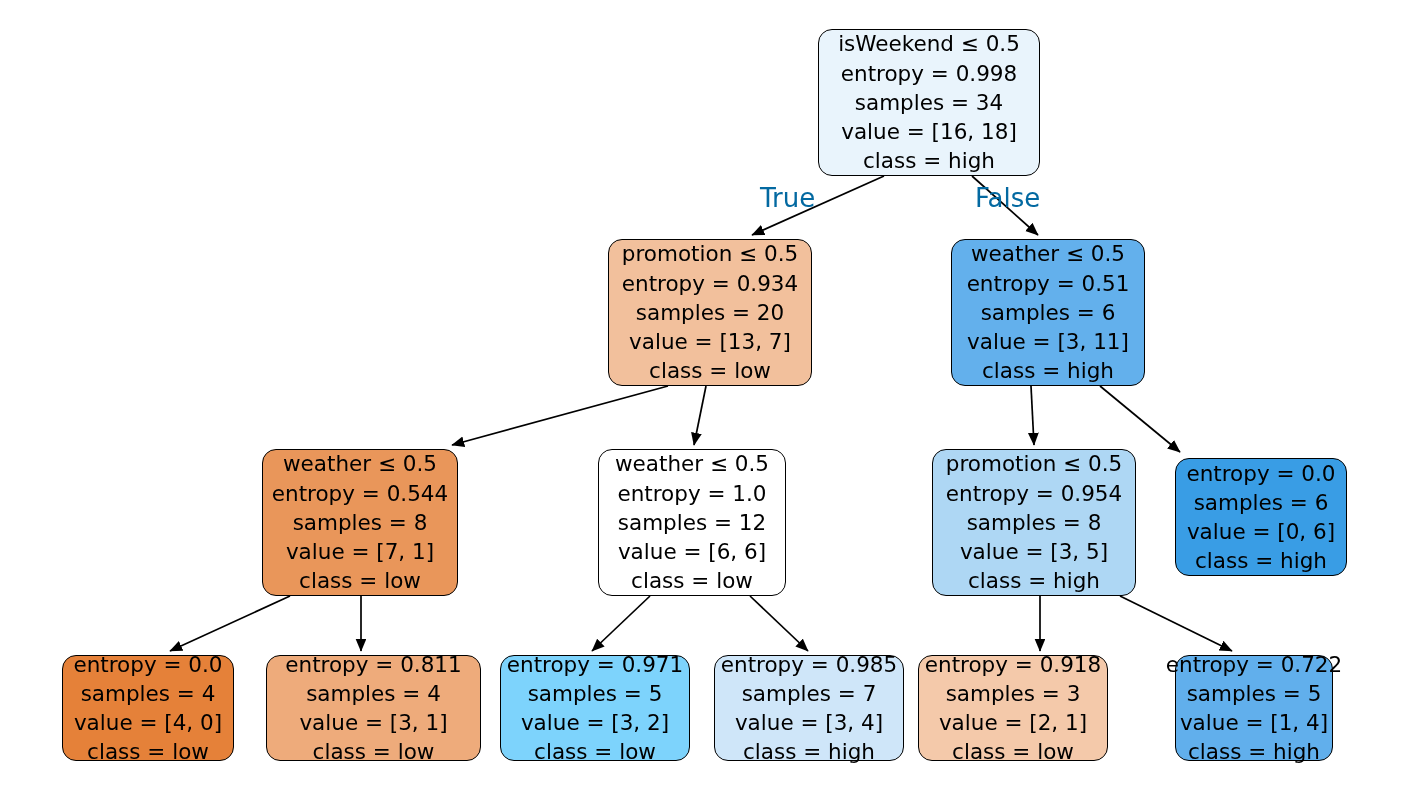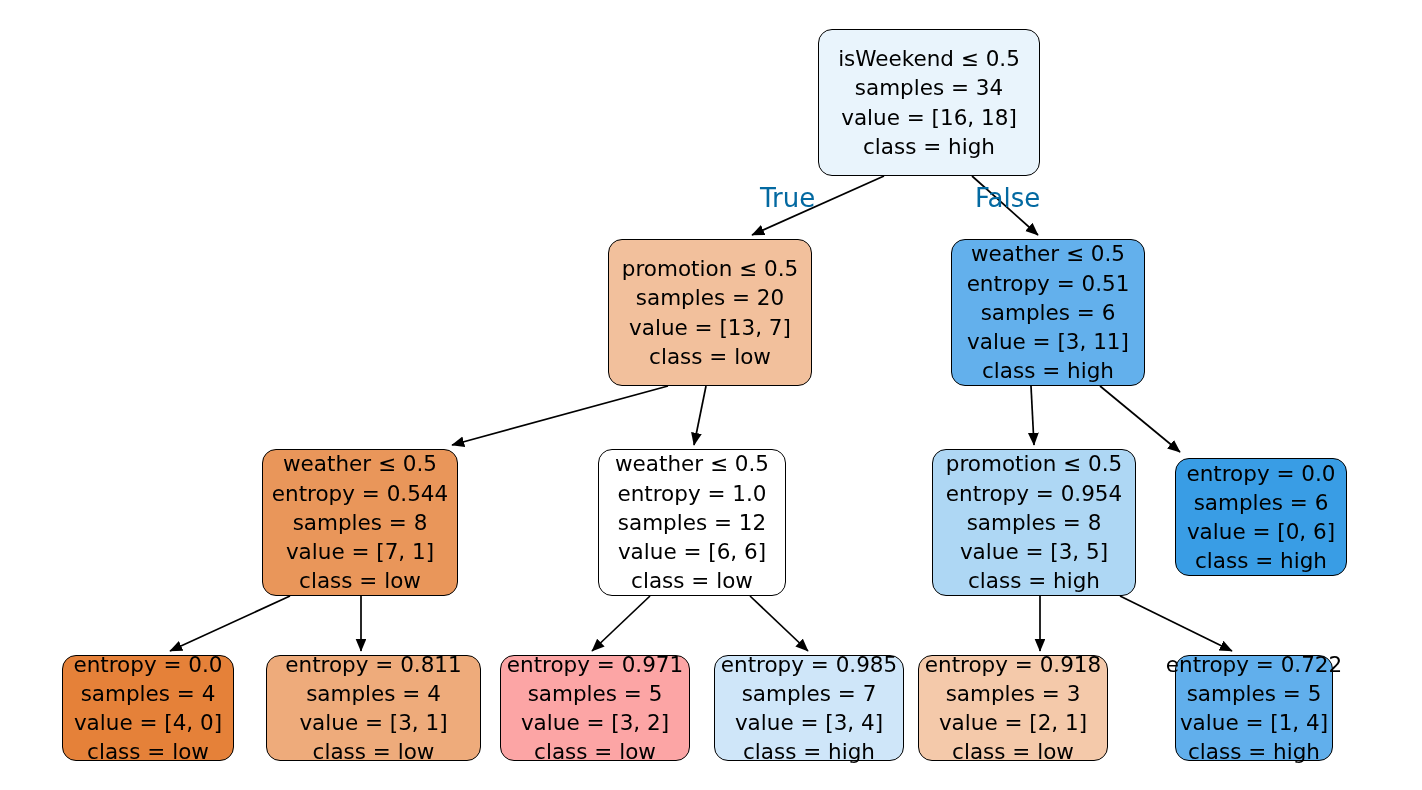--- a/index.html
+++ b/index.html
@@ -70,26 +70,28 @@
         <line x1="361" y1="596" x2="361" y2="651" stroke="#000000" stroke-width="1.7" marker-end="url(#arrowhead)"></line>
         <line x1="650" y1="596" x2="592" y2="651" stroke="#000000" stroke-width="1.7" marker-end="url(#arrowhead)"></line>
         <line x1="750" y1="596" x2="808" y2="651" stroke="#000000" stroke-width="1.7" marker-end="url(#arrowhead)"></line>
         <line x1="1040" y1="596" x2="1040" y2="651" stroke="#000000" stroke-width="1.7" marker-end="url(#arrowhead)"></line>
         <line x1="1120" y1="596" x2="1232" y2="651" stroke="#000000" stroke-width="1.7" marker-end="url(#arrowhead)"></line>
       </g>
   </svg>
   <div id="nodes-layer">
       <div class="node" style="left: 818px; top: 29px; width: 222px; height: 147px; background: rgb(233, 244, 252);">
         <span class="ln">isWeekend ≤ 0.5</span>
+        <span class="ln">entropy = 0.998</span>
         <span class="ln">samples = 34</span>
         <span class="ln">value = [16, 18]</span>
         <span class="ln">class = high</span>
       </div>
       <div class="node" style="left: 608px; top: 239px; width: 204px; height: 147px; background: rgb(242, 192, 156);">
         <span class="ln">promotion ≤ 0.5</span>
+        <span class="ln">entropy = 0.934</span>
         <span class="ln">samples = 20</span>
         <span class="ln">value = [13, 7]</span>
         <span class="ln">class = low</span>
       </div>
       <div class="node" style="left: 951px; top: 239px; width: 194px; height: 147px; background: rgb(99, 176, 236);">
         <span class="ln">weather ≤ 0.5</span>
         <span class="ln">entropy = 0.51</span>
         <span class="ln">samples = 6</span>
         <span class="ln">value = [3, 11]</span>
         <span class="ln">class = high</span>
@@ -126,21 +128,21 @@
         <span class="ln">samples = 4</span>
         <span class="ln">value = [4, 0]</span>
         <span class="ln">class = low</span>
       </div>
       <div class="node" style="left: 266px; top: 655px; width: 215px; height: 106px; background: rgb(238, 171, 123);">
         <span class="ln">entropy = 0.811</span>
         <span class="ln">samples = 4</span>
         <span class="ln">value = [3, 1]</span>
         <span class="ln">class = low</span>
       </div>
-      <div class="node" style="left: 500px; top: 655px; width: 190px; height: 106px; background: #fca5a5;">
+      <div class="node" style="left: 500px; top: 655px; width: 190px; height: 106px; background: #7dd3fc;">
         <span class="ln">entropy = 0.971</span>
         <span class="ln">samples = 5</span>
         <span class="ln">value = [3, 2]</span>
         <span class="ln">class = low</span>
       </div>
       <div class="node" style="left: 714px; top: 655px; width: 190px; height: 106px; background: rgb(207, 230, 249);">
         <span class="ln">entropy = 0.985</span>
         <span class="ln">samples = 7</span>
         <span class="ln">value = [3, 4]</span>
         <span class="ln">class = high</span>

